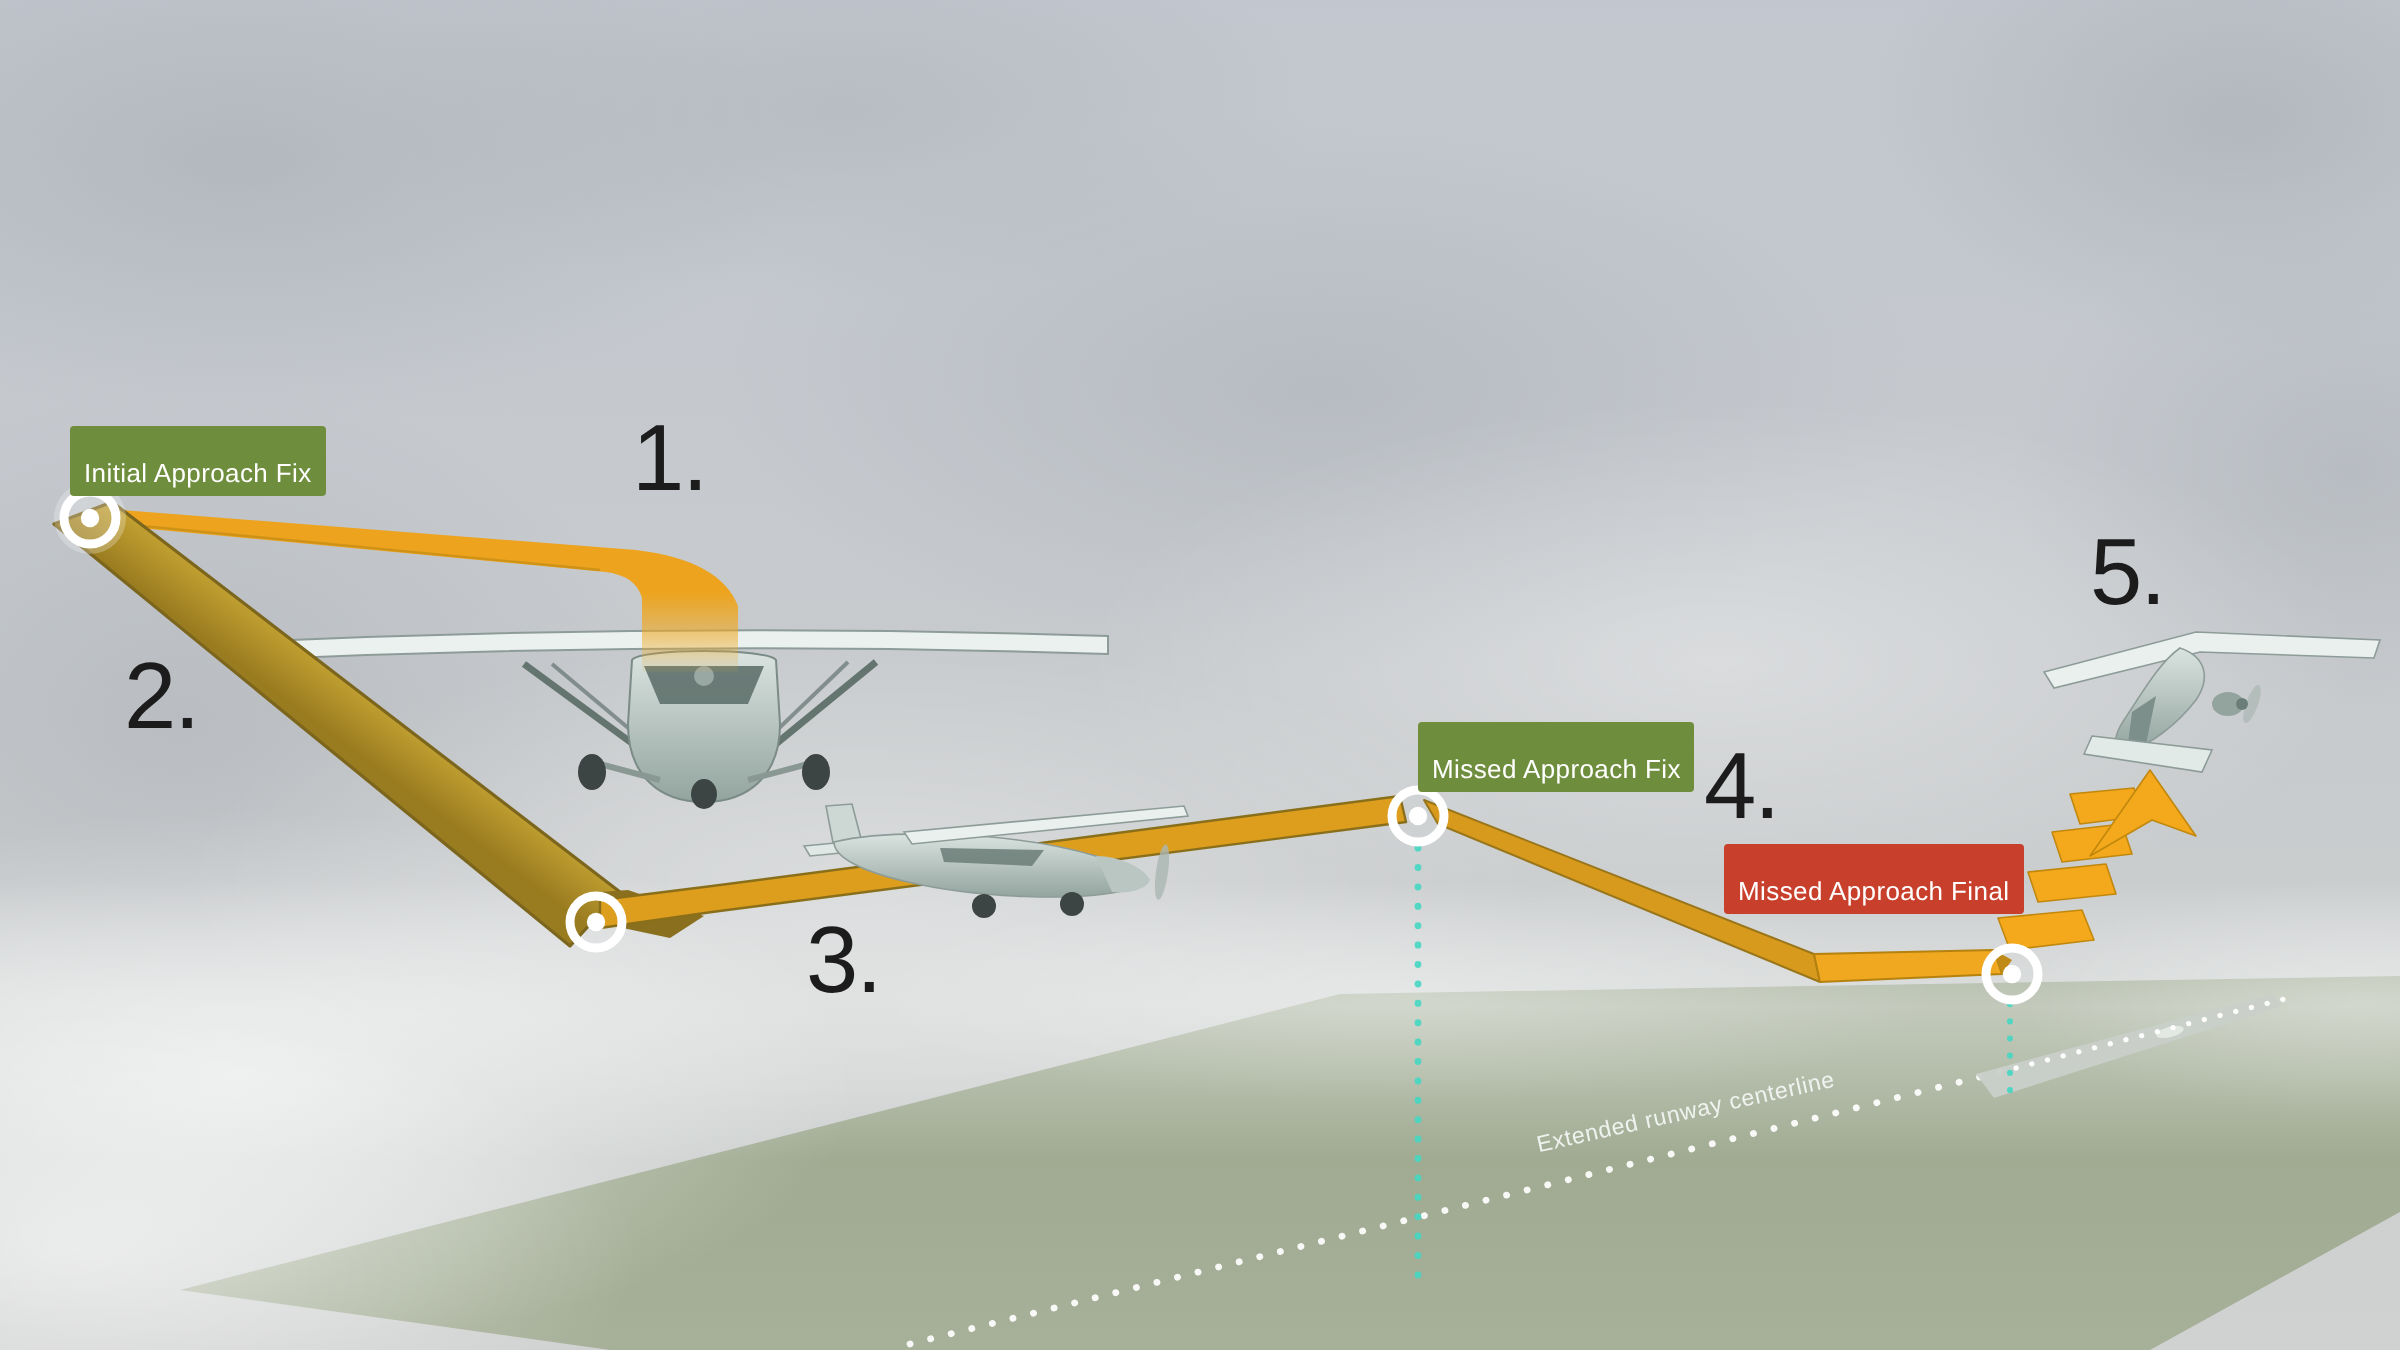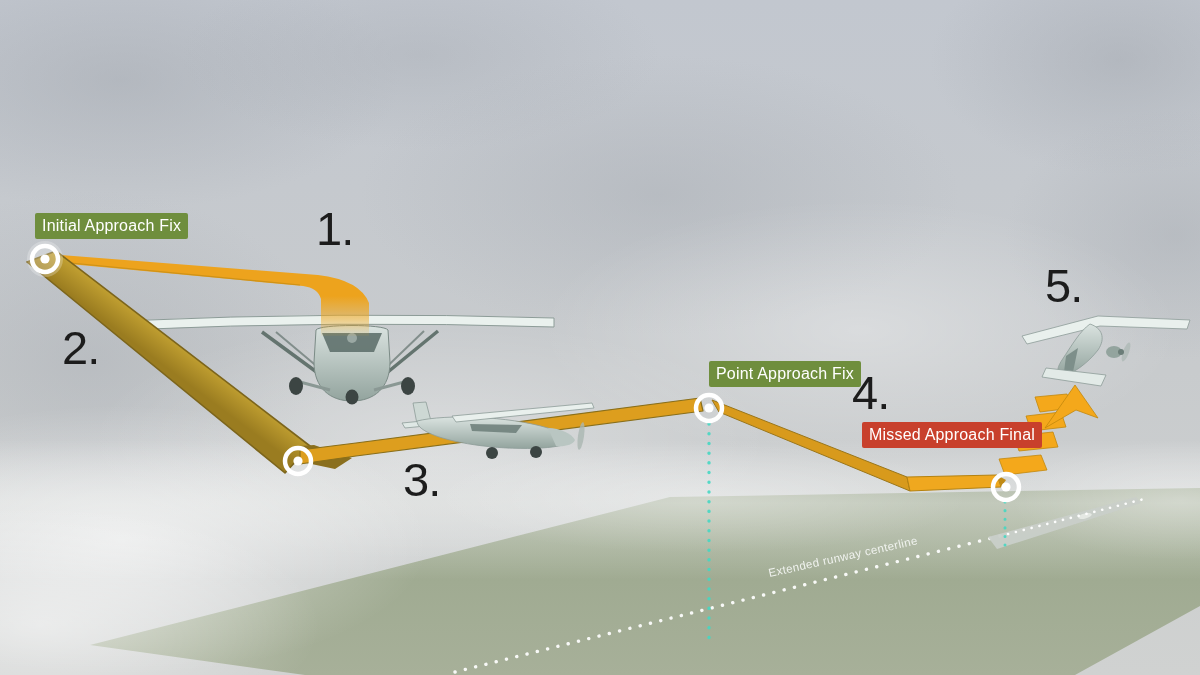--- a/index.html
+++ b/index.html
@@ -4,22 +4,22 @@
 <style>
   html,body{margin:0;padding:0;background:#222;}
   .stage{
     position:relative;width:1200px;height:675px;overflow:hidden;
     font-family:"Liberation Sans","DejaVu Sans",sans-serif;
     -webkit-font-smoothing:antialiased;
   }
   .stage svg{position:absolute;left:0;top:0;}
   .overlay{position:absolute;left:0;top:0;width:1200px;height:675px;}
   .badge{
-    position:absolute;color:#fff;font-size:16px;line-height:1.25;
-    padding:3px 7px 3px;border-radius:2px;white-space:nowrap;letter-spacing:.2px;
+    position:absolute;color:#fff;font-size:13px;line-height:1.25;
+    padding:16px 7px 3px;border-radius:2px;white-space:nowrap;letter-spacing:.2px;
   }
   .badge.green{background:var(--badge-green,#6f8e3d);}
   .badge.red{background:var(--badge-red,#c8402c);}
   .badge-iaf{left:35px;top:213px;}
   .badge-faf{left:709px;top:361px;}
   .badge-map{left:862px;top:422px;}
   .stepnum{
     position:absolute;color:var(--ink,#1c1c1c);font-size:47px;line-height:1;
     font-weight:500;letter-spacing:-1px;
   }
@@ -188,21 +188,21 @@
       <circle cx="709" cy="408" r="4.6" fill="#ffffff"></circle>
     </g>
     <g>
       <circle cx="1006" cy="487" r="13" fill="none" stroke="#ffffff" stroke-width="4.5"></circle>
       <circle cx="1006" cy="487" r="4.6" fill="#ffffff"></circle>
     </g>
   </svg>
 
   <div class="overlay">
     <div class="badge green badge-iaf">Initial Approach Fix</div>
-    <div class="badge green badge-faf">Point Approach Fix</div>
+    <div class="badge green badge-faf">Missed Approach Fix</div>
     <div class="badge red badge-map">Missed Approach Final</div>
 
     <div class="stepnum n1">1.</div>
     <div class="stepnum n2">2.</div>
     <div class="stepnum n3">3.</div>
     <div class="stepnum n4">4.</div>
     <div class="stepnum n5">5.</div>
 
     <div class="centerline-label">Extended runway centerline</div>
   </div>

